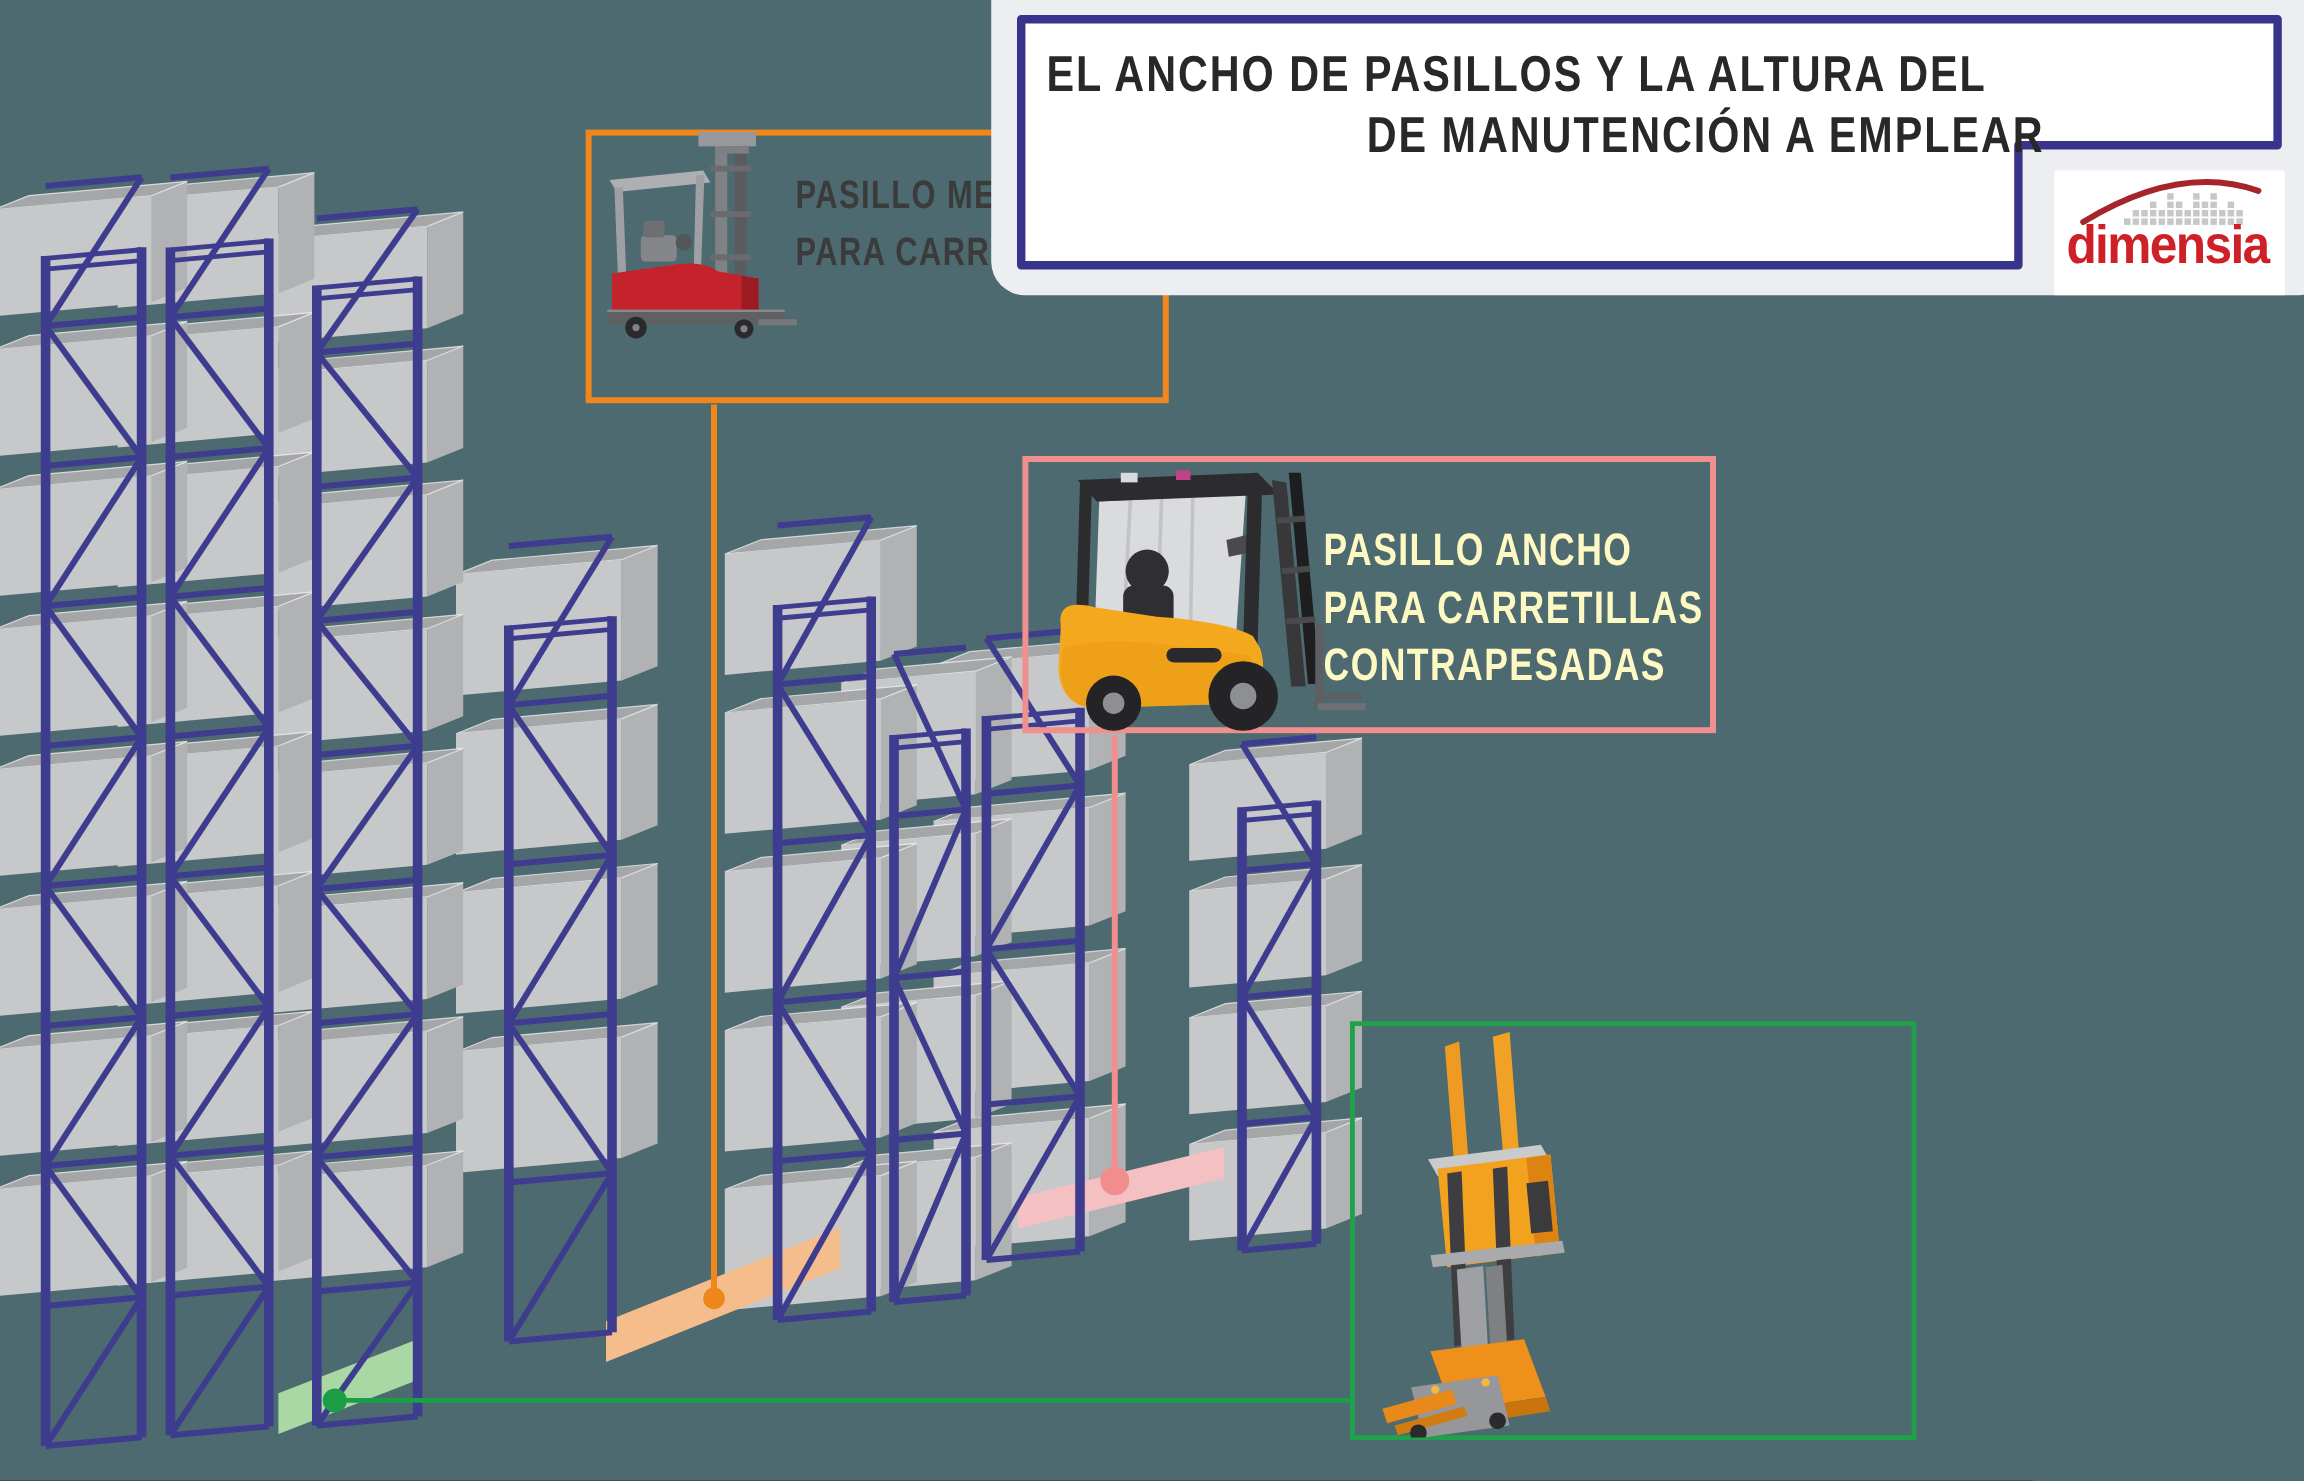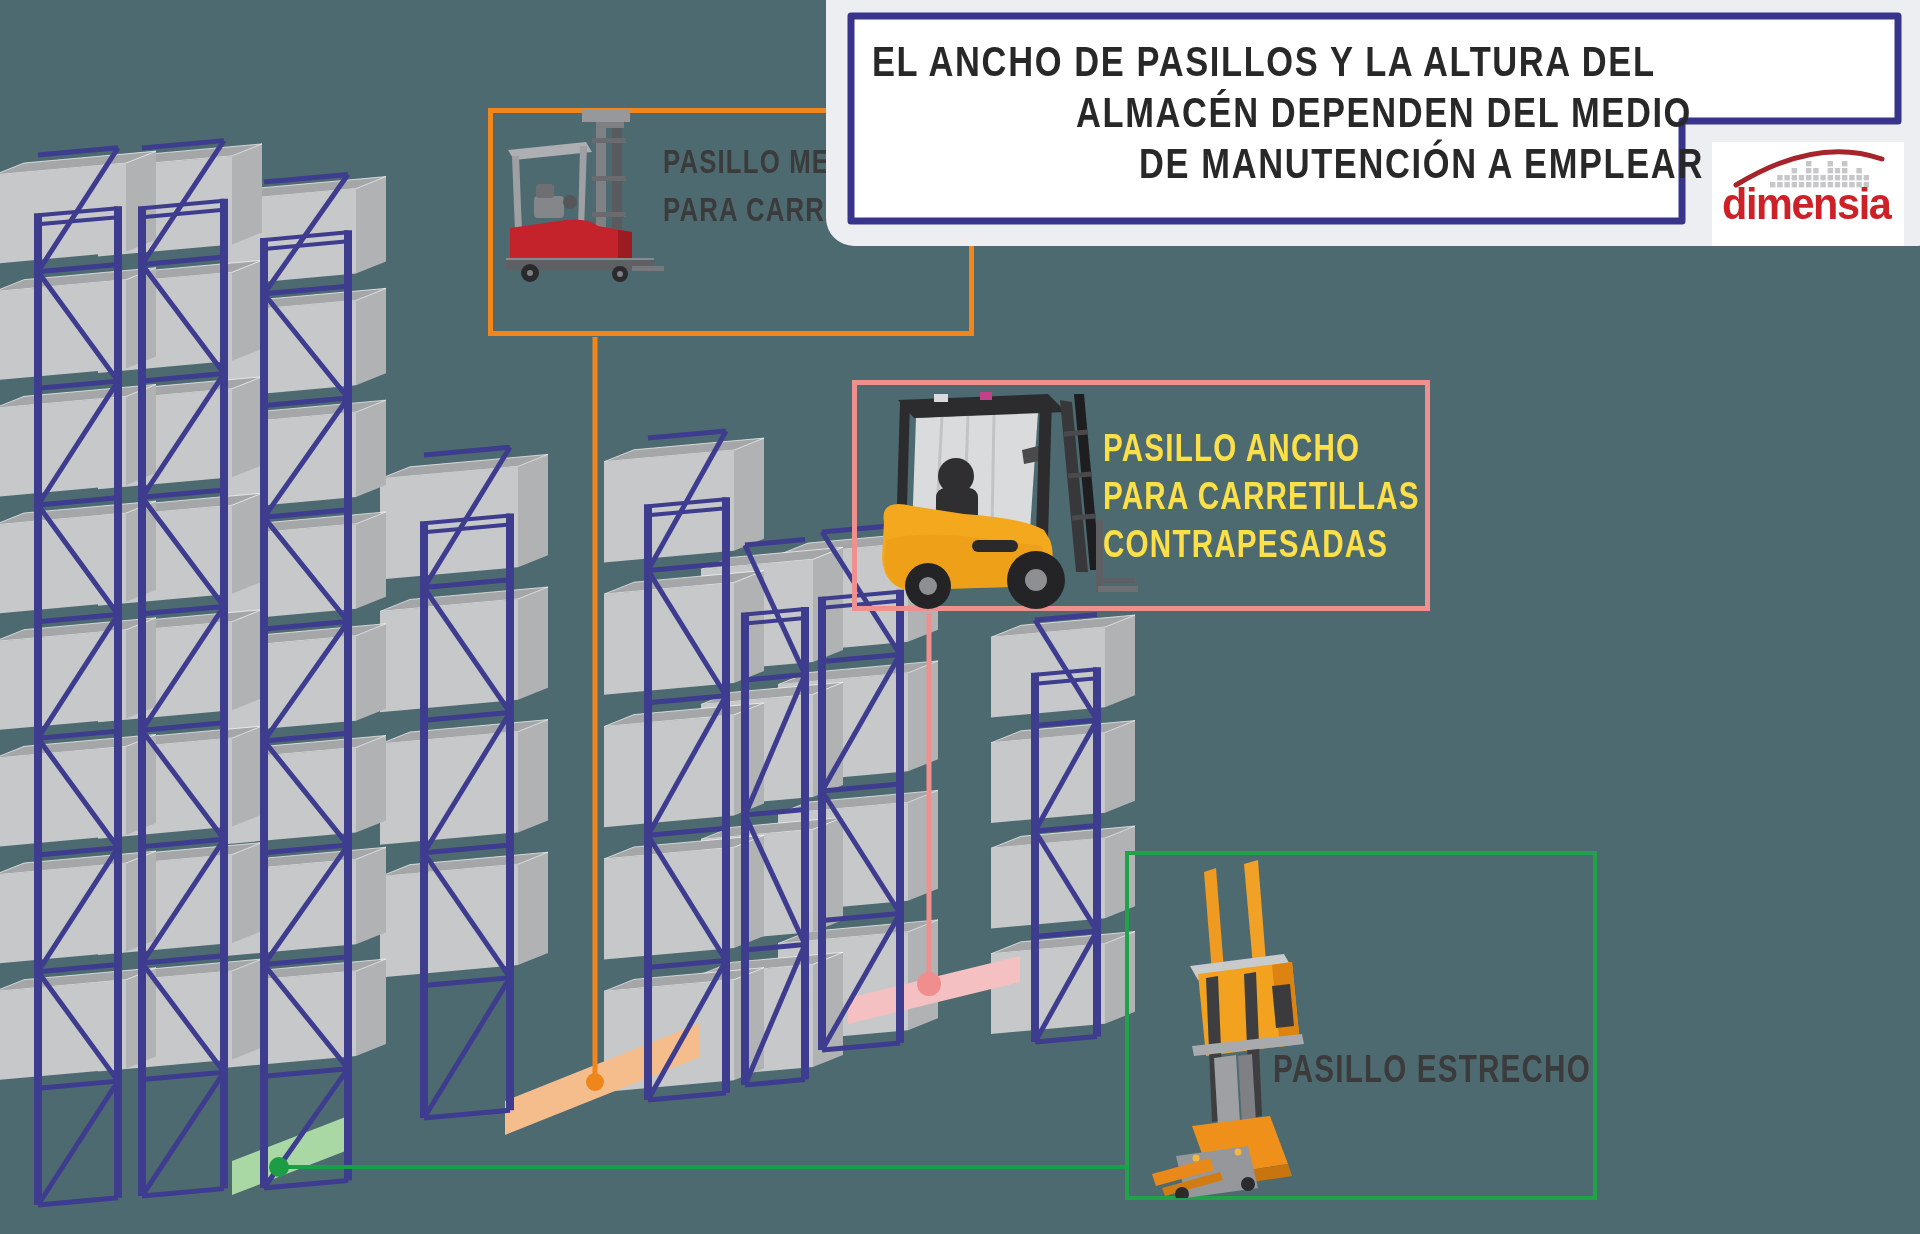--- a/index.html
+++ b/index.html
@@ -355,27 +355,26 @@
     </svg>
 
   <div class="callout" id="callout-medio" style="border-color: rgb(240, 134, 28);"></div>
   <div class="callout" id="callout-ancho" style="border-color: rgb(240, 144, 142);"></div>
   <div class="callout" id="callout-estrecho" style="border-color: rgb(31, 162, 74);"></div>
 
   <div class="callout-text" id="text-medio" style="left: 663px; top: 138px; color: rgb(59, 59, 59);">
     <div class="cline"><span class="cond">PASILLO MEDIO</span></div>
     <div class="cline"><span class="cond">PARA CARRETILLAS</span></div>
   </div>
-  <div class="callout-text" id="text-ancho" style="left: 1103px; top: 424px; color: #fde047;">
+  <div class="callout-text" id="text-ancho" style="left: 1103px; top: 435px; color: #fef9c3;">
     <div class="cline"><span class="cond">PASILLO ANCHO</span></div>
     <div class="cline"><span class="cond">PARA CARRETILLAS</span></div>
     <div class="cline"><span class="cond">CONTRAPESADAS</span></div>
   </div>
   <div class="callout-text" id="text-estrecho" style="left: 1273px; top: 1046px; color: rgb(59, 59, 59);">
-    <div class="cline"><span class="cond">PASILLO ESTRECHO</span></div>
   </div>
 
   <svg class="truck-svg" style="left:500px;top:110px;" width="168" height="178" viewBox="0 0 168 178">
     <g>
       <rect x="96" y="2" width="10" height="158" fill="#808185"></rect>
       <rect x="112" y="8" width="10" height="152" fill="#5A5B5F"></rect>
       <rect x="92" y="28" width="34" height="5" fill="#6A6B6F"></rect>
       <rect x="92" y="66" width="34" height="5" fill="#6A6B6F"></rect>
       <rect x="92" y="102" width="34" height="5" fill="#6A6B6F"></rect>
       <rect x="82" y="0" width="48" height="12" fill="#97989C"></rect>
@@ -454,21 +453,20 @@
       <circle cx="86" cy="294" r="3.5" fill="#F3B93F"></circle>
     </g>
   </svg>
 
   <div id="header-card" style="background: rgb(237, 238, 242);">
     <svg id="header-poly" width="1118" height="272" viewBox="0 0 1118 272">
       <path id="title-outline" d="M 25 42 L 1072 42 L 1072 147 L 856 147 L 856 247 L 25 247 Z" fill="#FFFFFF" stroke="#39348B" stroke-width="7" stroke-linejoin="round"></path>
     </svg>
     <div id="title-block" style="color: rgb(40, 40, 40);">
       <div class="title-line"><span class="cond">EL ANCHO DE PASILLOS Y LA ALTURA DEL</span></div>
-      <div class="title-line"><span class="cond">ALMACÉN DEPENDEN DEL MEDIO</span></div>
       <div class="title-line"><span class="cond">DE MANUTENCIÓN A EMPLEAR</span></div>
     </div>
     <div id="logo-box" style="background: rgb(255, 255, 255);">
       <svg width="192" height="88" viewBox="0 0 192 88">
         <path id="logo-swoosh" d="M 24 43 Q 104 -6 170 17" fill="none" stroke="#A5252B" stroke-width="5" stroke-linecap="round"></path>
         <g id="logo-pixels">
             <rect x="58" y="40" width="5.4" height="5.4" fill="#C6C7C9"></rect>
             <rect x="65.2" y="40" width="5.4" height="5.4" fill="#C6C7C9"></rect>
             <rect x="65.2" y="33" width="5.4" height="5.4" fill="#C6C7C9"></rect>
             <rect x="72.4" y="40" width="5.4" height="5.4" fill="#C6C7C9"></rect>

